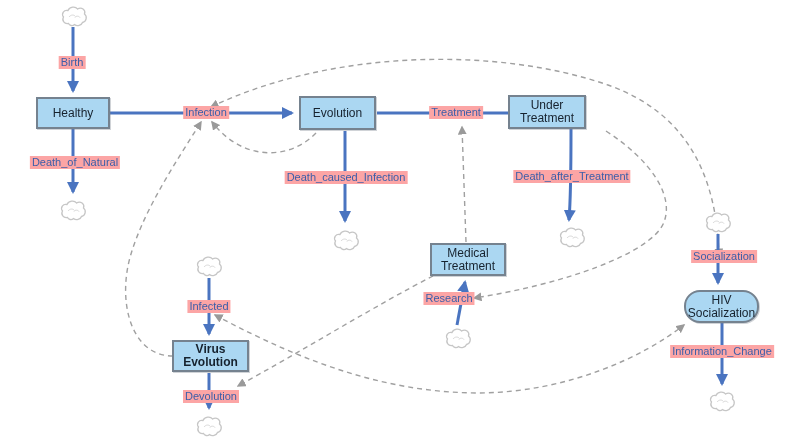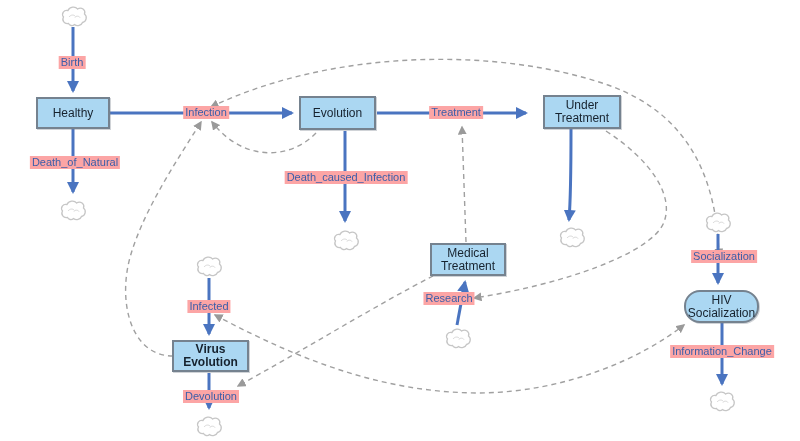--- a/index.html
+++ b/index.html
@@ -78,21 +78,21 @@
   </svg>
 
   <div class="stock" style="left:36px;top:97px;width:74px;height:32px;">
     <div>Healthy</div>
   </div>
 
   <div class="stock" style="left:299px;top:96px;width:77px;height:34px;">
     <div>Evolution</div>
   </div>
 
-  <div class="stock" style="left:543px;top:95px;width:78px;height:34px;">
+  <div class="stock" style="left:508px;top:95px;width:78px;height:34px;">
     <div>Under</div>
     <div>Treatment</div>
   </div>
 
   <div class="stock" style="left:430px;top:243px;width:76px;height:33px;">
     <div>Medical</div>
     <div>Treatment</div>
   </div>
 
   <div class="stock" style="left:684px;top:290px;width:75px;height:33px;border-radius:16px;">
@@ -102,19 +102,20 @@
 
   <div class="stock" style="left:172px;top:340px;width:77px;height:32px;font-weight:bold;">
     <div>Virus Evolution</div>
   </div>
 
   <div class="flowlabel" style="left:72px;top:56px;">Birth</div>
   <div class="flowlabel" style="left:206px;top:106px;">Infection</div>
   <div class="flowlabel" style="left:456px;top:106px;">Treatment</div>
   <div class="flowlabel" style="left:75px;top:156px;">Death_of_Natural</div>
   <div class="flowlabel" style="left:346px;top:171px;">Death_caused_Infection</div>
+  <div class="flowlabel" style="left:572px;top:170px;">Death_after_Treatment</div>
   <div class="flowlabel" style="left:449px;top:292px;">Research</div>
   <div class="flowlabel" style="left:724px;top:250px;">Socialization</div>
   <div class="flowlabel" style="left:722px;top:345px;">Information_Change</div>
   <div class="flowlabel" style="left:209px;top:300px;">Infected</div>
   <div class="flowlabel" style="left:211px;top:390px;">Devolution</div>
 
 </div>
 
 </body></html>

